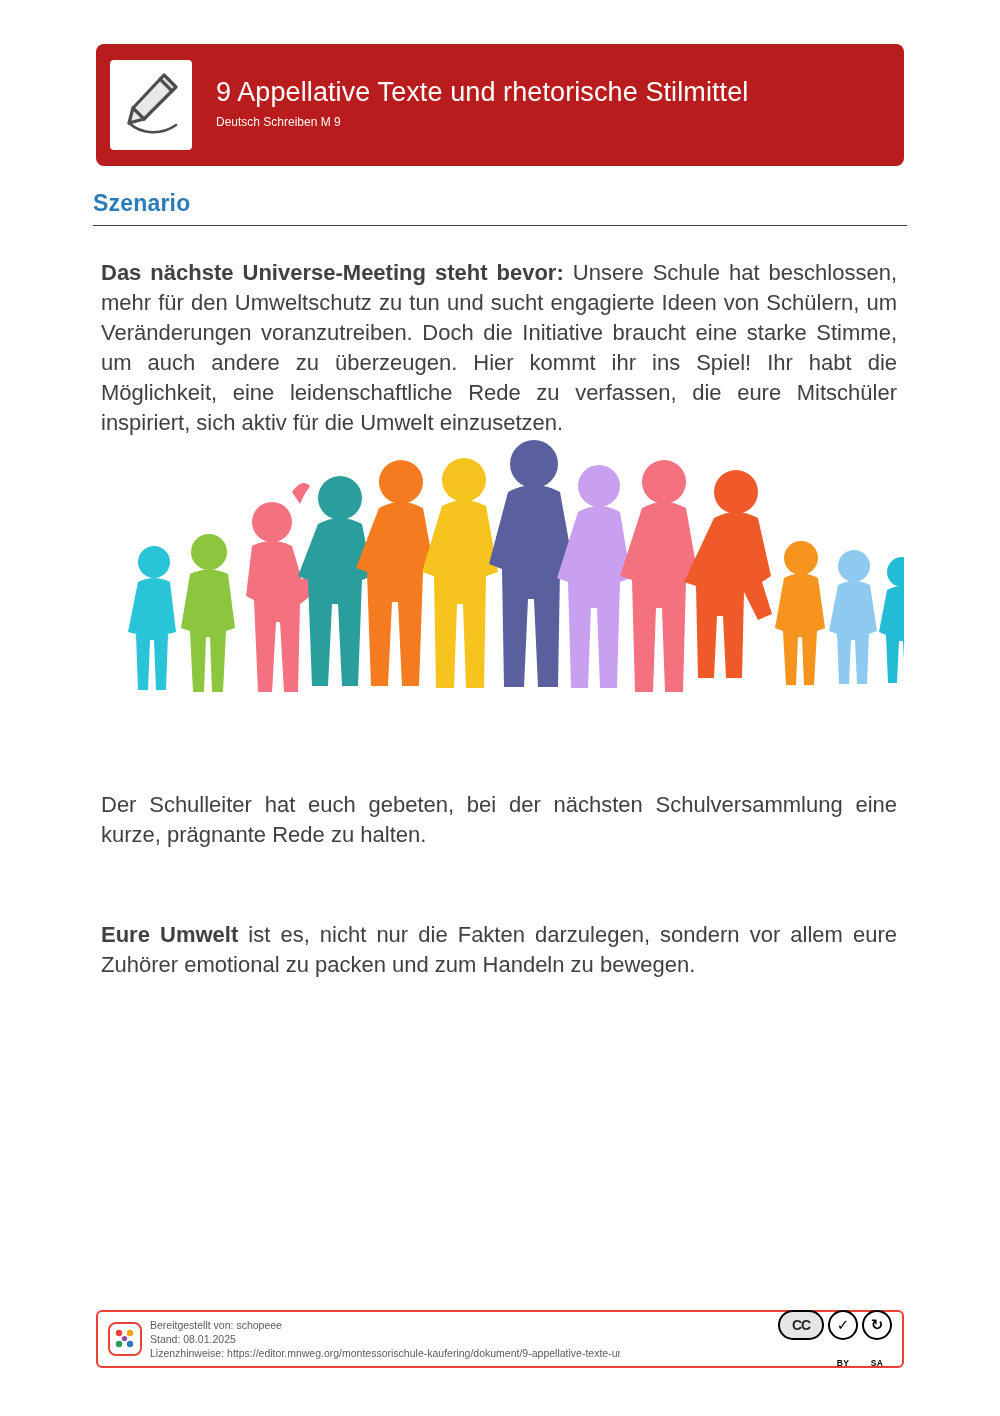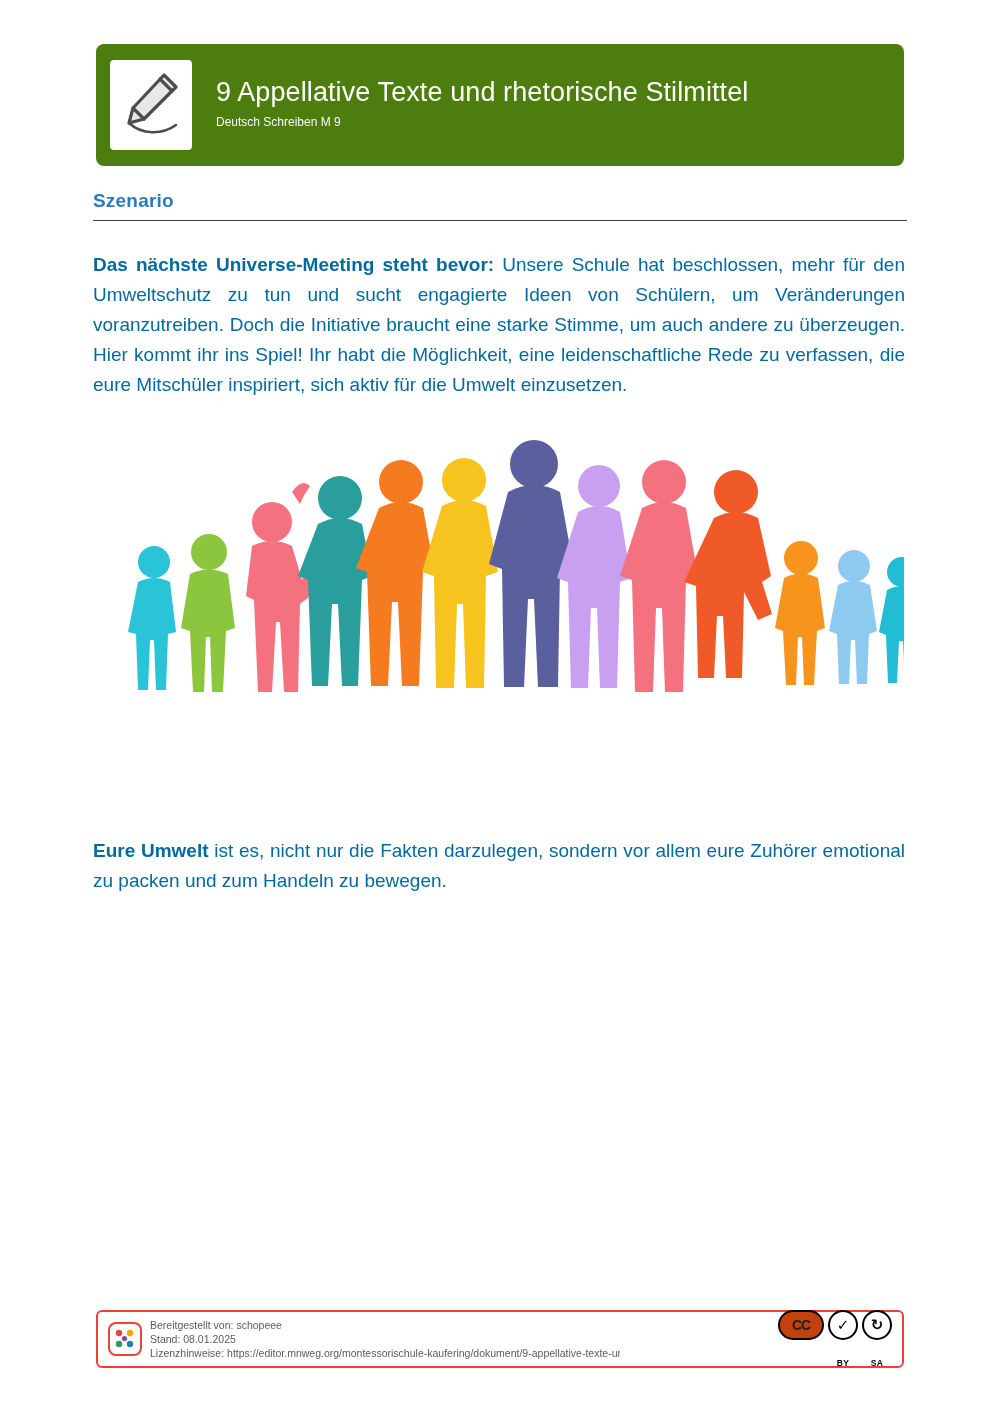--- a/index.html
+++ b/index.html
@@ -23,21 +23,21 @@
     background: #fff;
   }
 
   
   .header {
     position: absolute;
     left: 96px;
     top: 44px;
     width: 808px;
     height: 122px;
-    background: #4d7c0f;
+    background: #b91c1c;
     border-radius: 8px;
     display: flex;
     align-items: center;
   }
   .header-icon {
     width: 82px;
     height: 90px;
     margin-left: 14px;
     background: #ffffff;
     border-radius: 4px;
@@ -66,43 +66,43 @@
 
   
   .section-wrap {
     position: absolute;
     left: 93px;
     top: 190px;
     width: 814px;
   }
   .section-title {
     color: #2b7bb9;
-    font-size: 19px;
+    font-size: 23px;
     font-weight: bold;
     letter-spacing: 0.2px;
     padding-bottom: 8px;
   }
   .section-rule {
     height: 1px;
     background: #3c3c3c;
     width: 100%;
   }
 
   
   .content {
     position: absolute;
     left: 93px;
     top: 250px;
     width: 812px;
   }
   p.para {
-    margin: 0;
-    font-size: 19px;
+    margin: 8px;
+    font-size: 22px;
     line-height: 30px;
-    color: #0369a1;
+    color: #404040;
     text-align: justify;
     text-justify: inter-word;
   }
   p.para b { font-weight: bold; }
   .para-gap { height: 27px; }
 
   
   .illustration {
     position: absolute;
     left: 96px;
@@ -188,21 +188,21 @@
     margin-top: 18px;
     letter-spacing: 0.4px;
   }
   .cc-wide {
     width: 46px; height: 30px;
     border-radius: 15px;
     border: 2.4px solid #000;
     display:flex; align-items:center; justify-content:center;
     font-size: 14px; font-weight: bold;
     letter-spacing: -1px;
-    background:#c2410c;
+    background:#e5e5e5;
   }
 </style>
 </head>
 <body>
 
 <div class="page">
 
   <div class="header">
     <div class="header-icon">
       <svg width="66" height="72" viewBox="0 0 66 72" aria-hidden="true">
@@ -294,20 +294,21 @@
       </g>
 
       <g fill="#22bcd4">
         <circle cx="806" cy="132" r="15"></circle>
         <path d="M791 150 q15 -8 30 0 l6 42 -7 3 -2 48 -9 0 -2 -42 -4 0 -2 42 -9 0 -2 -48 -7 -3 z"></path>
       </g>
     </svg>
   </div>
 
   <div class="content-lower">
+    <p class="para">Der Schulleiter hat euch gebeten, bei der nächsten Schulversammlung eine kurze, prägnante Rede zu halten.</p>
     <div class="para-gap"></div>
     <div class="para-gap"></div>
     <p class="para"><b>Eure Umwelt</b><span> ist es, nicht nur die Fakten darzulegen, sondern vor allem eure Zuhörer emotional zu packen und zum Handeln zu bewegen.</span></p>
   </div>
 
   <div class="footer">
     <div class="footer-logo">
       <svg width="34" height="34" viewBox="0 0 34 34" aria-hidden="true">
         <rect x="1" y="1" width="32" height="32" rx="7" fill="#fff" stroke="#e8443a" stroke-width="2"></rect>
         <circle cx="11" cy="11" r="3.2" fill="#e8443a"></circle>

